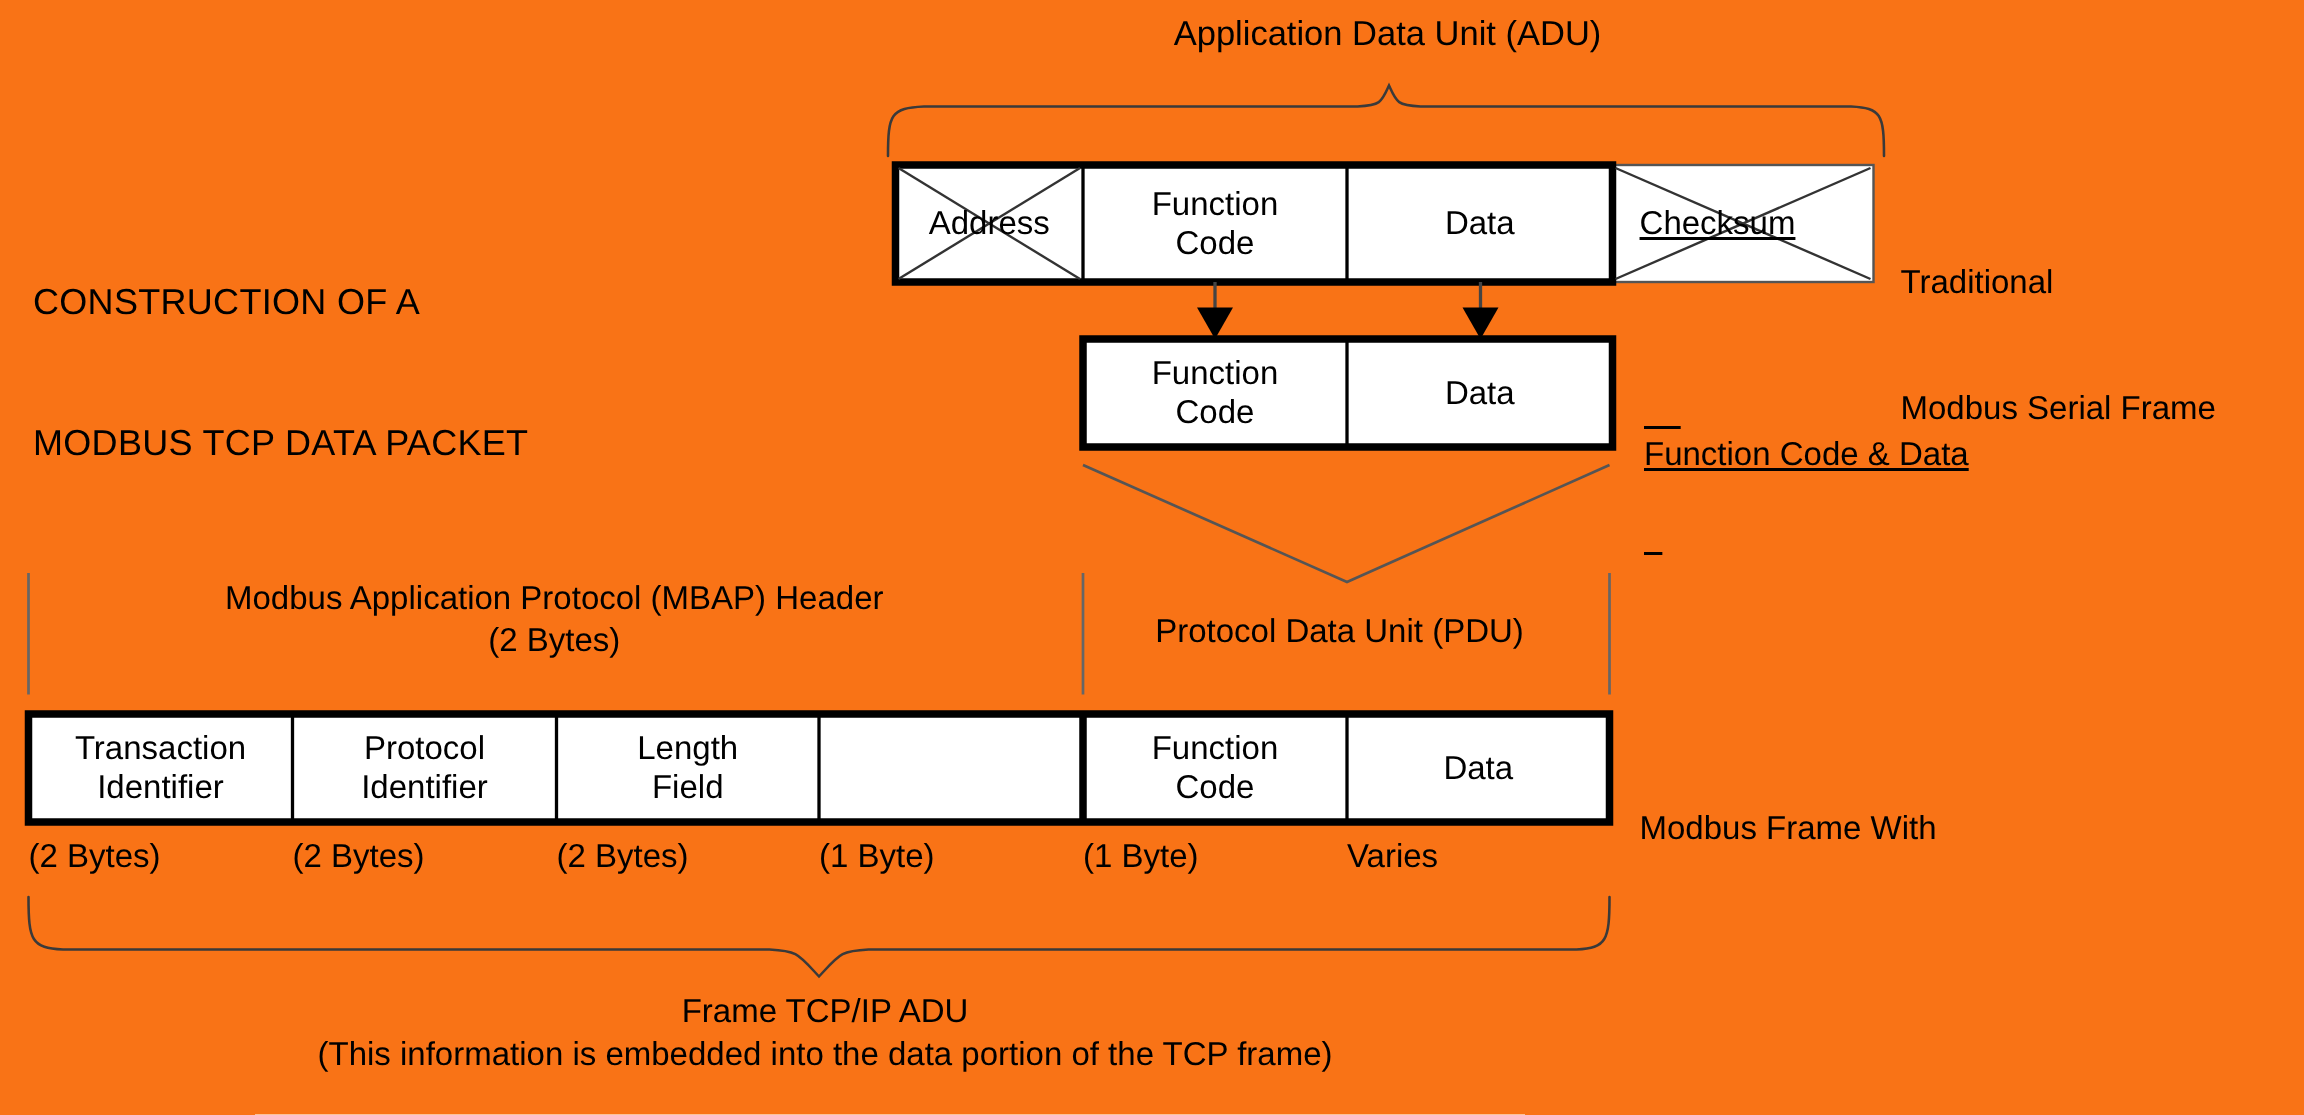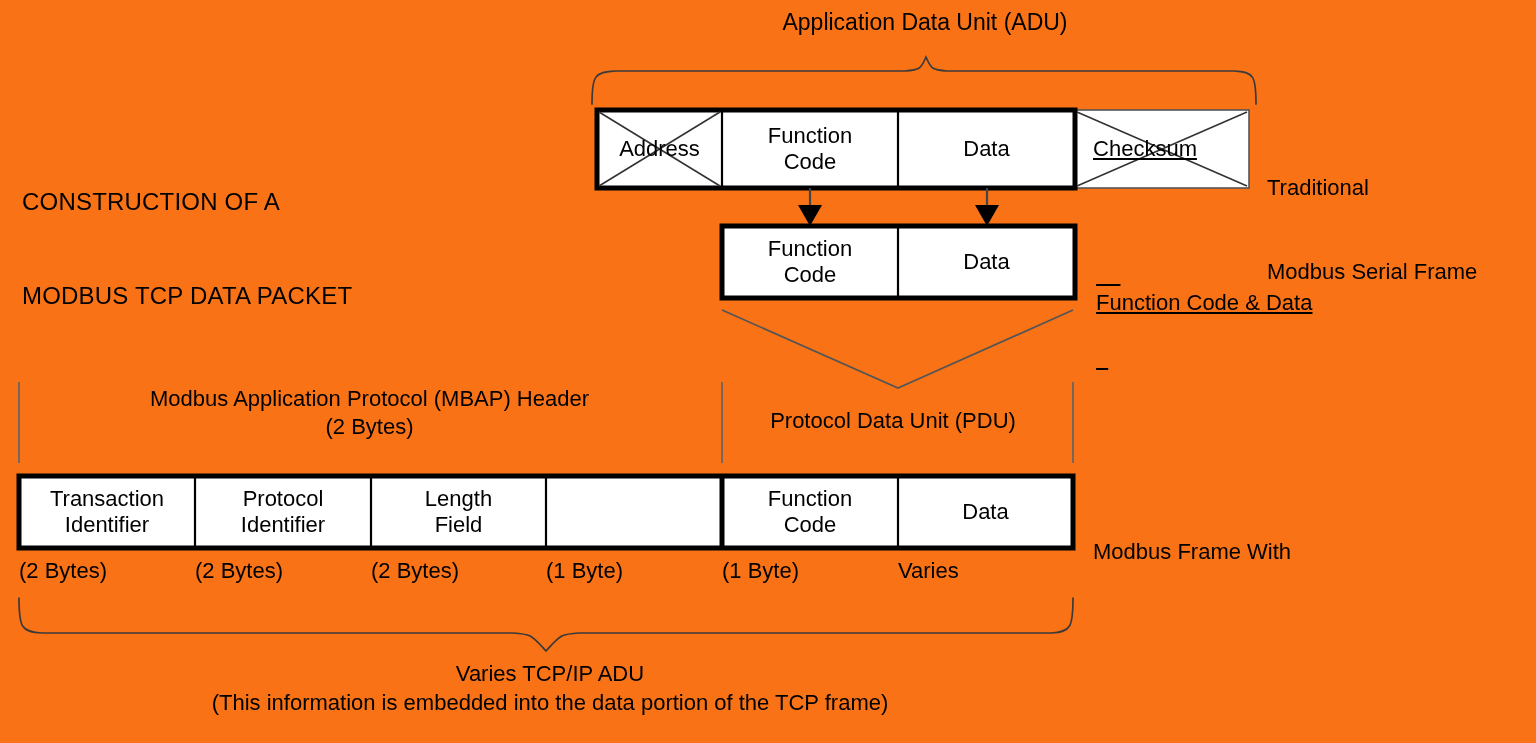--- a/index.html
+++ b/index.html
@@ -243,17 +243,17 @@
   </div>
   <div class="byte-note" style="left:898px; top:558px; width:175px;">
     <span>Varies</span>
   </div>
 
   <div class="txt side-note" style="left:1093px; top:482px; width:400px;">
     <div>Modbus Frame With</div>
   </div>
 
   <div class="bottom-caption" style="top:660px;">
-    <div>Varies TCP/IP ADU</div>
+    <div>Frame TCP/IP ADU</div>
     <div>(This information is embedded into the data portion of the TCP frame)</div>
   </div>
 
 </div>
 
 </body></html>

